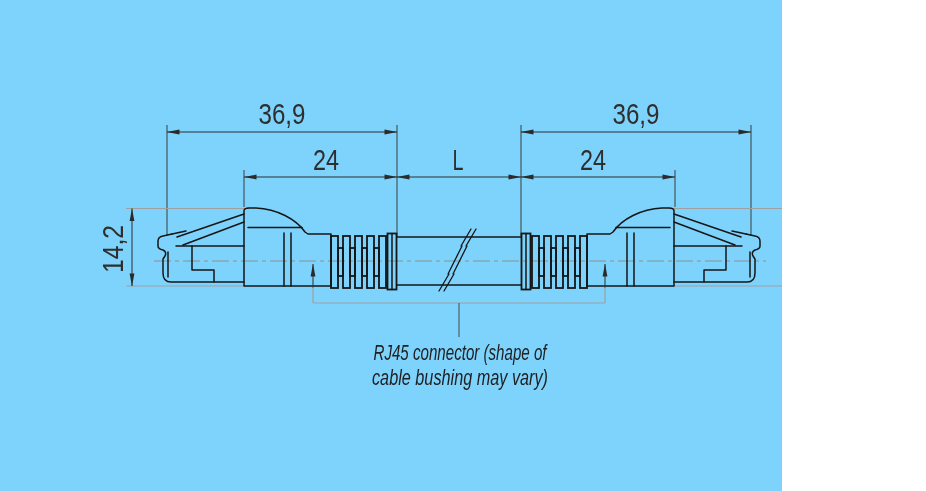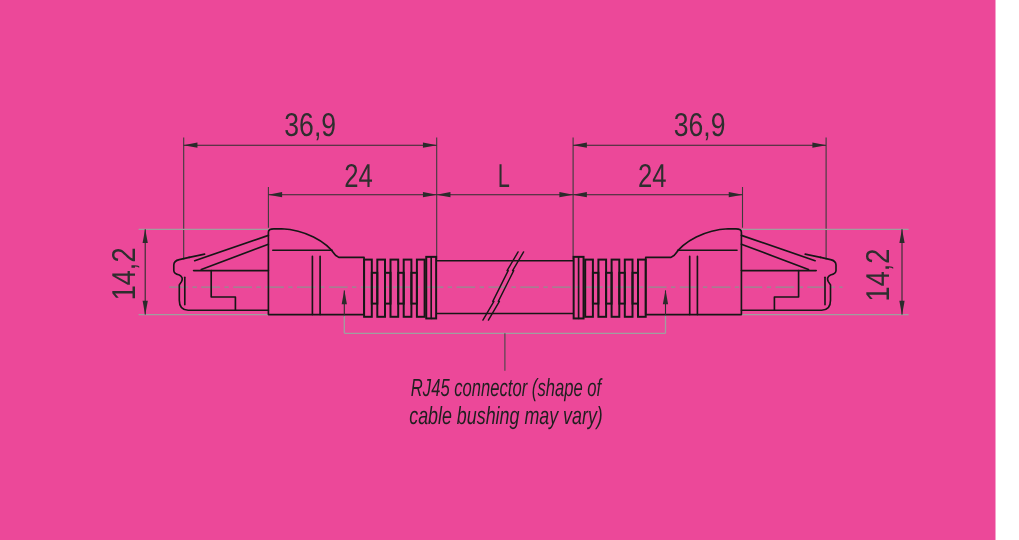--- a/index.html
+++ b/index.html
@@ -1,16 +1,16 @@
 <!DOCTYPE html>
 <html><head>
 <meta charset="utf-8">
 <style>
   html,body{margin:0;padding:0;background:#ffffff;}
-  #stage{position:relative;width:905px;height:491px;background:#ec4899;overflow:hidden;
+  #stage{position:relative;width:782px;height:491px;background:#7dd3fc;overflow:hidden;
          font-family:"Liberation Sans",sans-serif;}
   svg{position:absolute;left:0;top:0;}
   .dim{stroke:#2e2e2e;stroke-width:1;fill:none;}
   .ext{stroke:#3c3c3c;stroke-width:1;fill:none;}
   .gext{stroke:#9f9f9f;stroke-width:1.2;fill:none;}
   .cl{stroke:#8f8f8f;stroke-width:1;fill:none;stroke-dasharray:17 4 4 4;}
   .part{stroke:#161616;stroke-width:1.5;fill:none;stroke-linejoin:round;stroke-linecap:round;}
   .rib{stroke:#161616;stroke-width:1.8;fill:none;stroke-linejoin:miter;}
   .brk{stroke:#161616;stroke-width:1.3;fill:none;stroke-linecap:round;}
   .stem{stroke:#484848;stroke-width:1;fill:none;}

